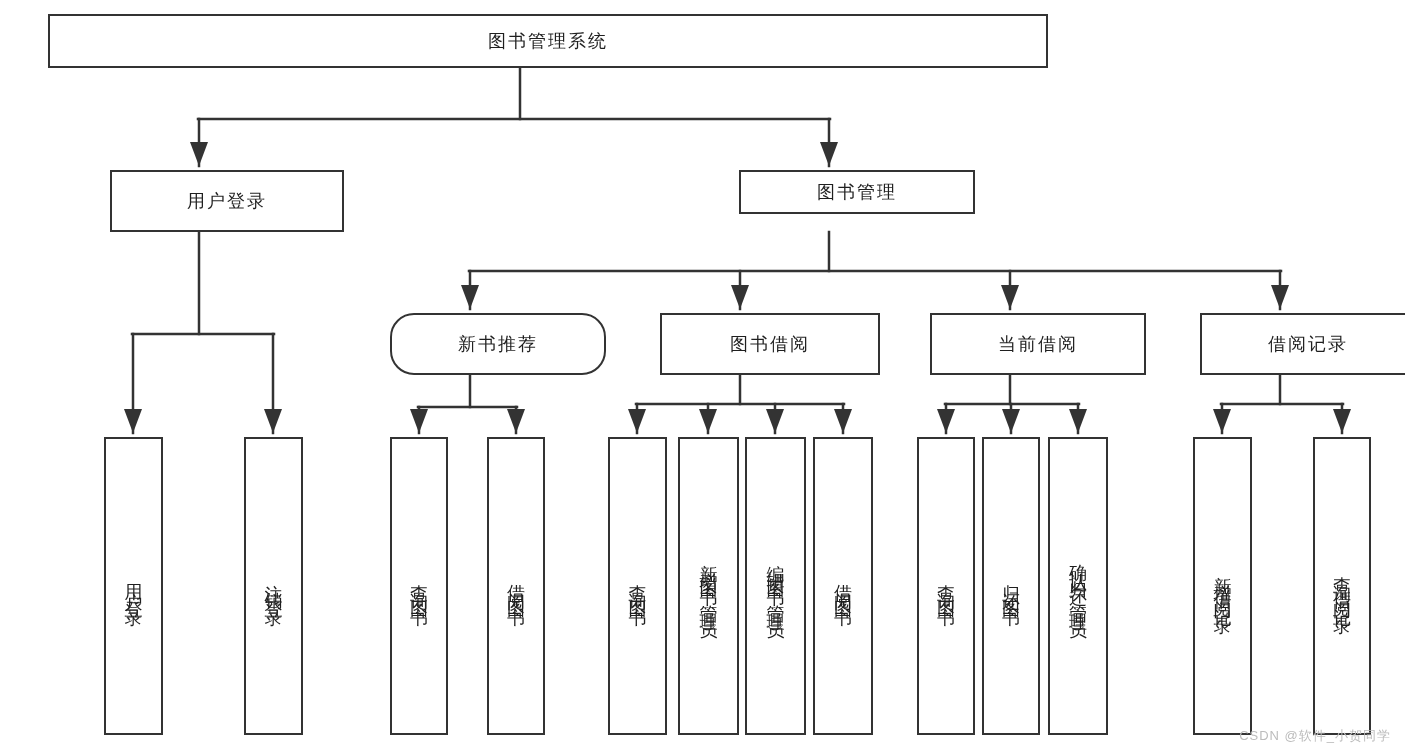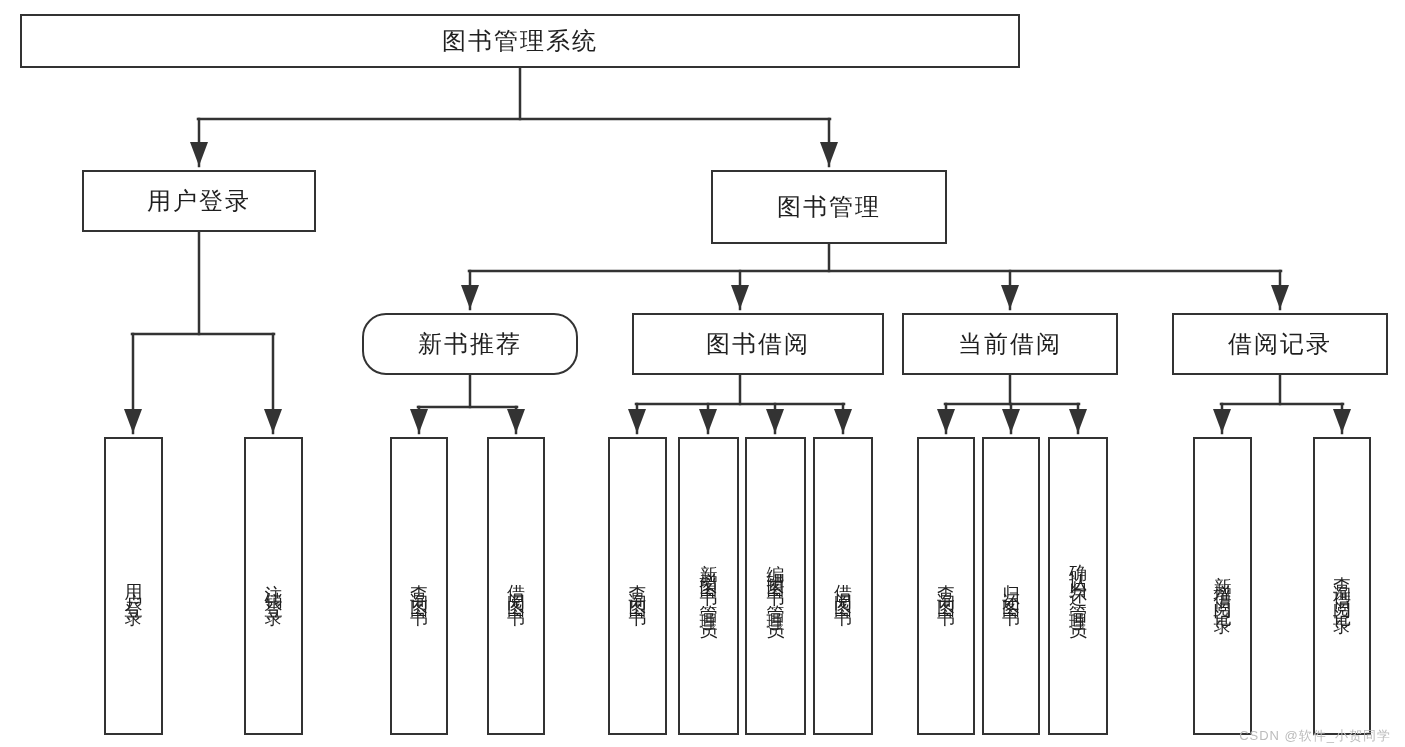--- a/index.html
+++ b/index.html
@@ -22,23 +22,24 @@
     box-sizing: border-box;
     background: #ffffff;
     border: 2.5px solid #333333;
     color: #1f1f1f;
     display: flex;
     align-items: center;
     justify-content: center;
     text-align: center;
   }
   .hnode {
-    font-size: 24px;
+    font-size: 18px;
     letter-spacing: 2px;
     line-height: 1;
+    margin-left: 28px;
   }
   .leaf span {
     writing-mode: vertical-rl;
     text-orientation: mixed;
     font-size: 18px;
     letter-spacing: 0.45em;
     line-height: 1;
     white-space: nowrap;
   }
   .watermark {
@@ -102,24 +103,24 @@
       <path d="M1280,375 V404"></path>
       <path d="M1221,404 H1343"></path>
       <path d="M1222,404 V433" marker-end="url(#arrowhead)"></path>
       <path d="M1342,404 V433" marker-end="url(#arrowhead)"></path>
     </g>
   </svg>
 
   <div class="node hnode" style="left:20px; top:14px; width:1000px; height:54px;">图书管理系统</div>
 
   <div class="node hnode" style="left:82px; top:170px; width:234px; height:62px;">用户登录</div>
-  <div class="node hnode" style="left:711px; top:170px; width:236px; height:74px;">图书管理</div>
+  <div class="node hnode" style="left:711px; top:170px; width:236px; height:44px;">图书管理</div>
 
   <div class="node hnode" style="left:362px; top:313px; width:216px; height:62px;border-radius:24px;">新书推荐</div>
-  <div class="node hnode" style="left:632px; top:313px; width:252px; height:62px;">图书借阅</div>
+  <div class="node hnode" style="left:632px; top:313px; width:220px; height:62px;">图书借阅</div>
   <div class="node hnode" style="left:902px; top:313px; width:216px; height:62px;">当前借阅</div>
   <div class="node hnode" style="left:1172px; top:313px; width:216px; height:62px;">借阅记录</div>
 
   <div class="node leaf" style="left:104px; top:437px; width:59px; height:298px;">
     <span>用户登录</span>
     </div>
   <div class="node leaf" style="left:244px; top:437px; width:59px; height:298px;">
     <span>注销登录</span>
     </div>
 

